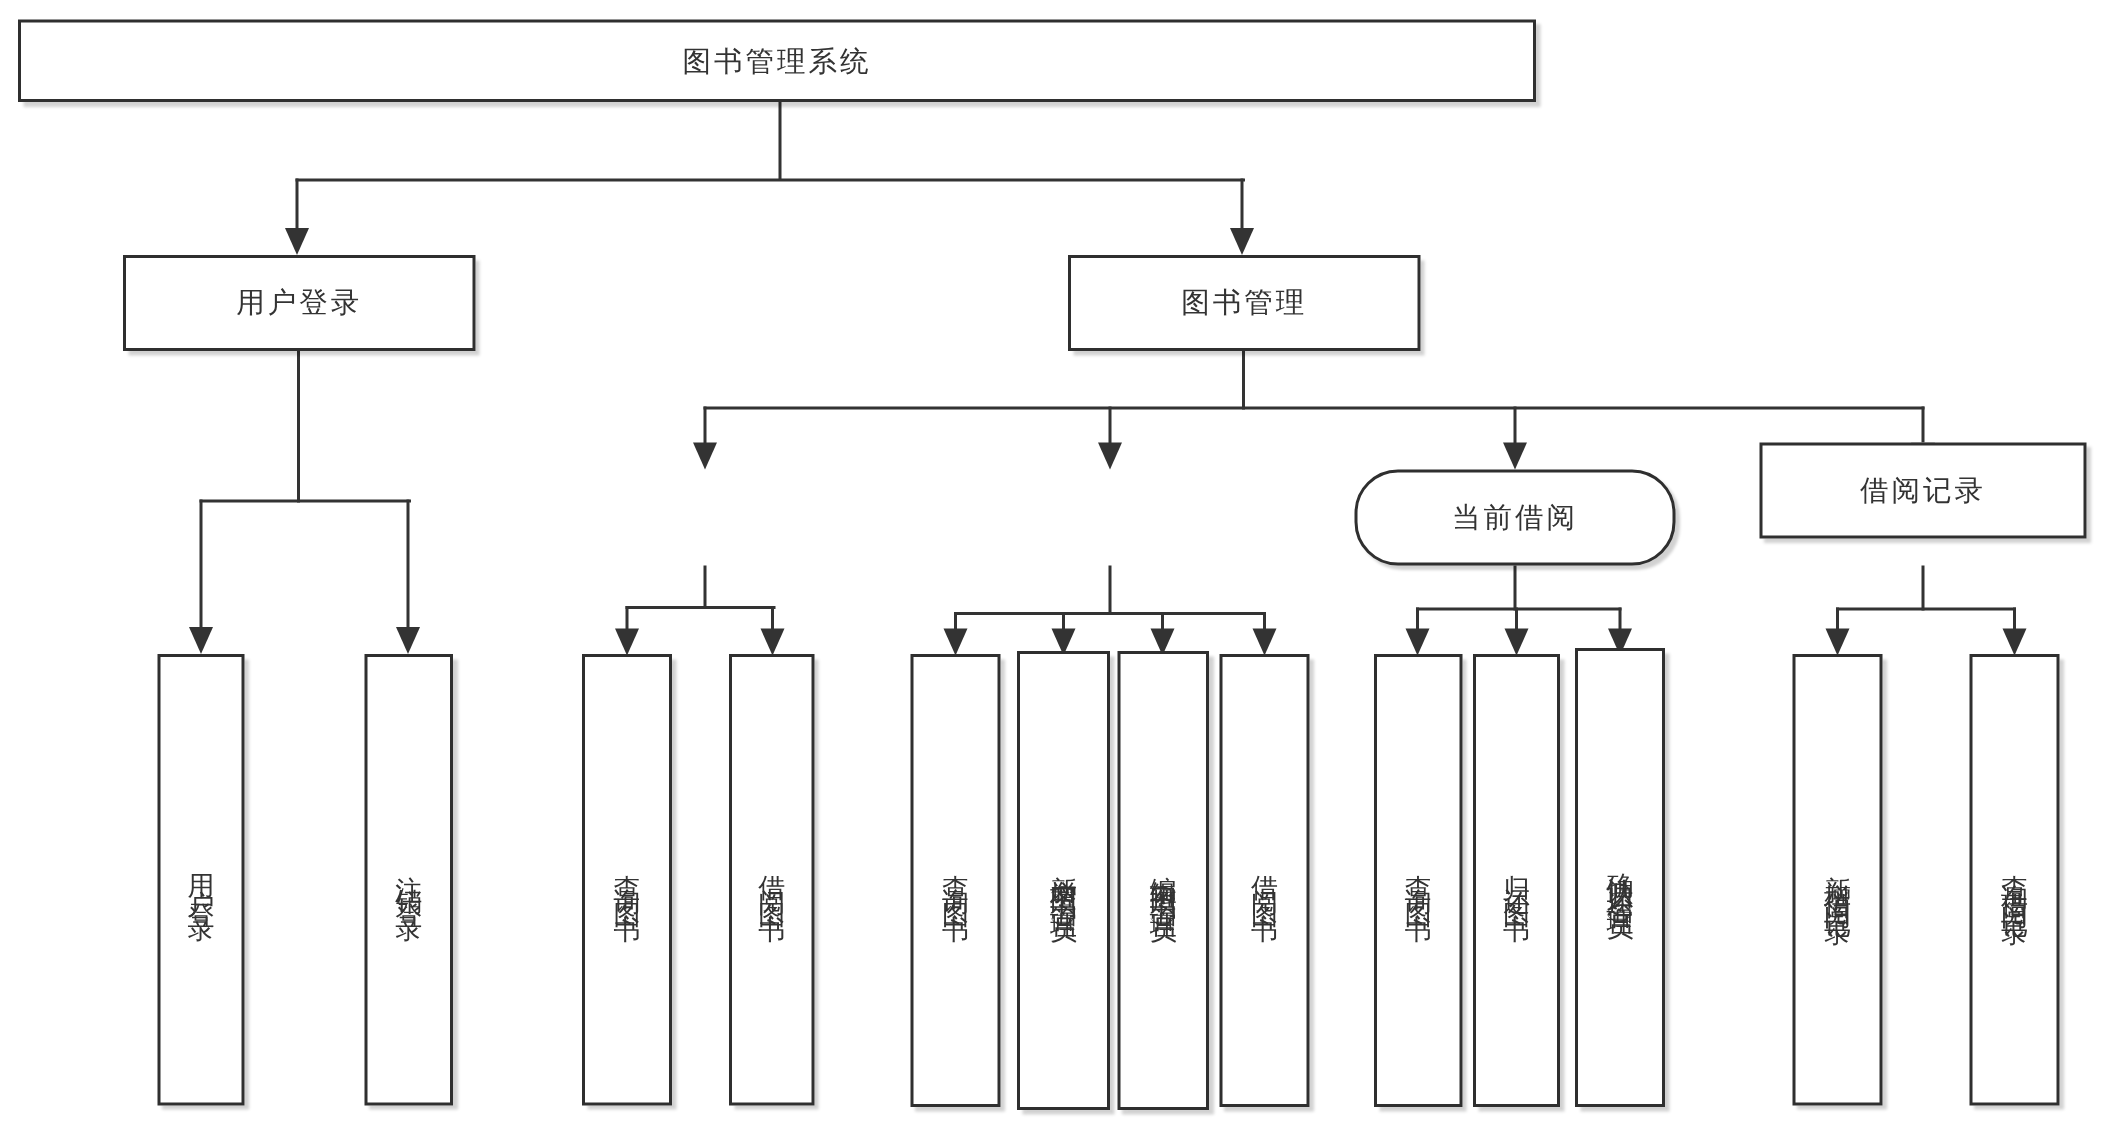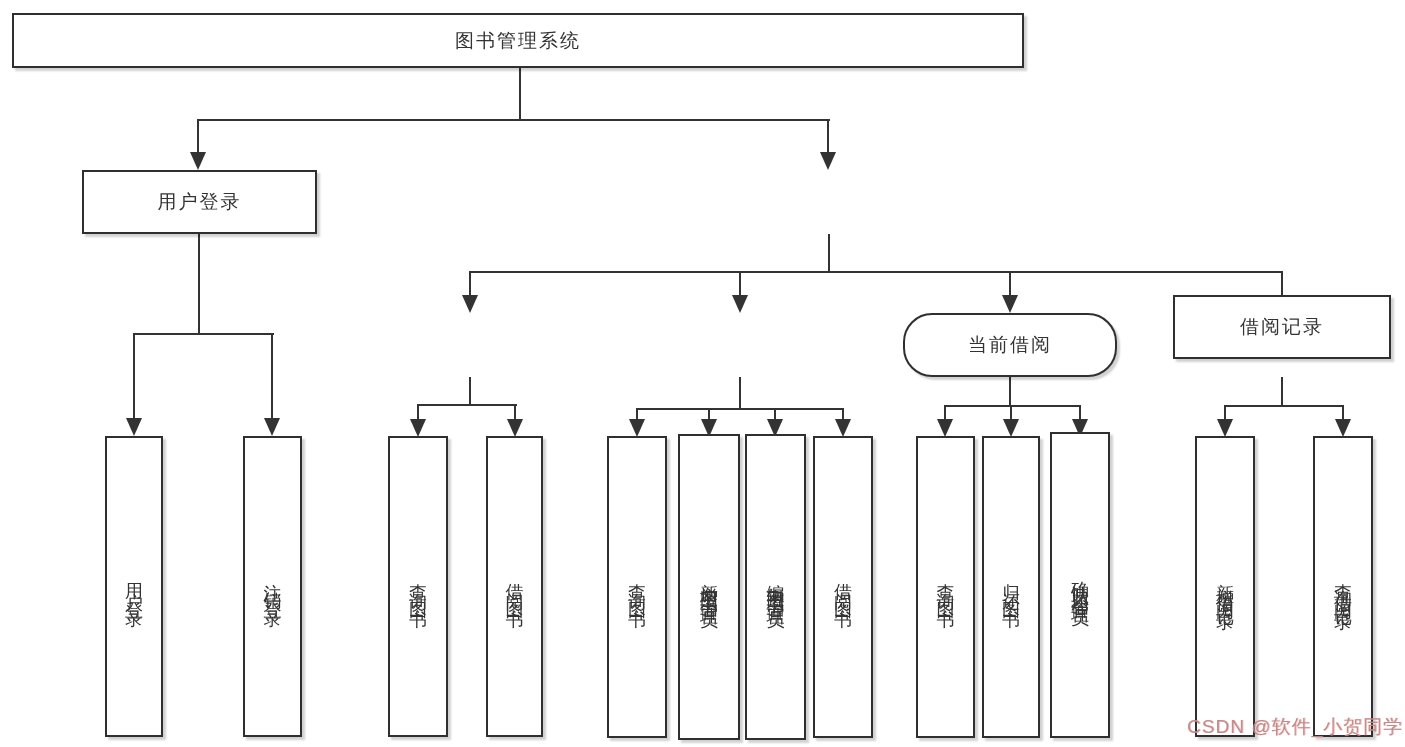--- a/index.html
+++ b/index.html
@@ -93,20 +93,23 @@
   <div class="arr" style="left:1217px;top:419px;"></div>
   <div class="arr" style="left:1335px;top:419px;"></div>
 
   <div class="node" style="left:12px;top:13px;width:1012px;height:55px;">
     <span class="hlabel">图书管理系统</span>
   </div>
 
   <div class="node" style="left:82px;top:170px;width:235px;height:64px;">
     <span class="hlabel">用户登录</span>
   </div>
+  <div class="node" style="left:712px;top:170px;width:235px;height:64px;">
+    <span class="hlabel">图书管理</span>
+  </div>
 
   <div class="node" style="left:903px;top:313px;width:214px;height:64px;border-radius:29px;">
     <span class="hlabel">当前借阅</span>
   </div>
   <div class="node" style="left:1173px;top:295px;width:218px;height:64px;">
     <span class="hlabel">借阅记录</span>
   </div>
 
   <div class="node" style="left:105px;top:436px;width:58px;height:301px;">
     <span class="vlabel">用户登录</span>
@@ -145,15 +148,14 @@
     <span class="vlabel" style="letter-spacing:4px;">确认归还（管理员）</span>
   </div>
 
   <div class="node" style="left:1195px;top:436px;width:60px;height:301px;">
     <span class="vlabel" style="letter-spacing:6px;">新增借阅记录</span>
   </div>
   <div class="node" style="left:1313px;top:436px;width:60px;height:301px;">
     <span class="vlabel" style="letter-spacing:6px;">查询借阅记录</span>
   </div>
 
-  <div class="watermark">CSDN @软件_小贺同学</div>
 
 </div>
 
 </body></html>

